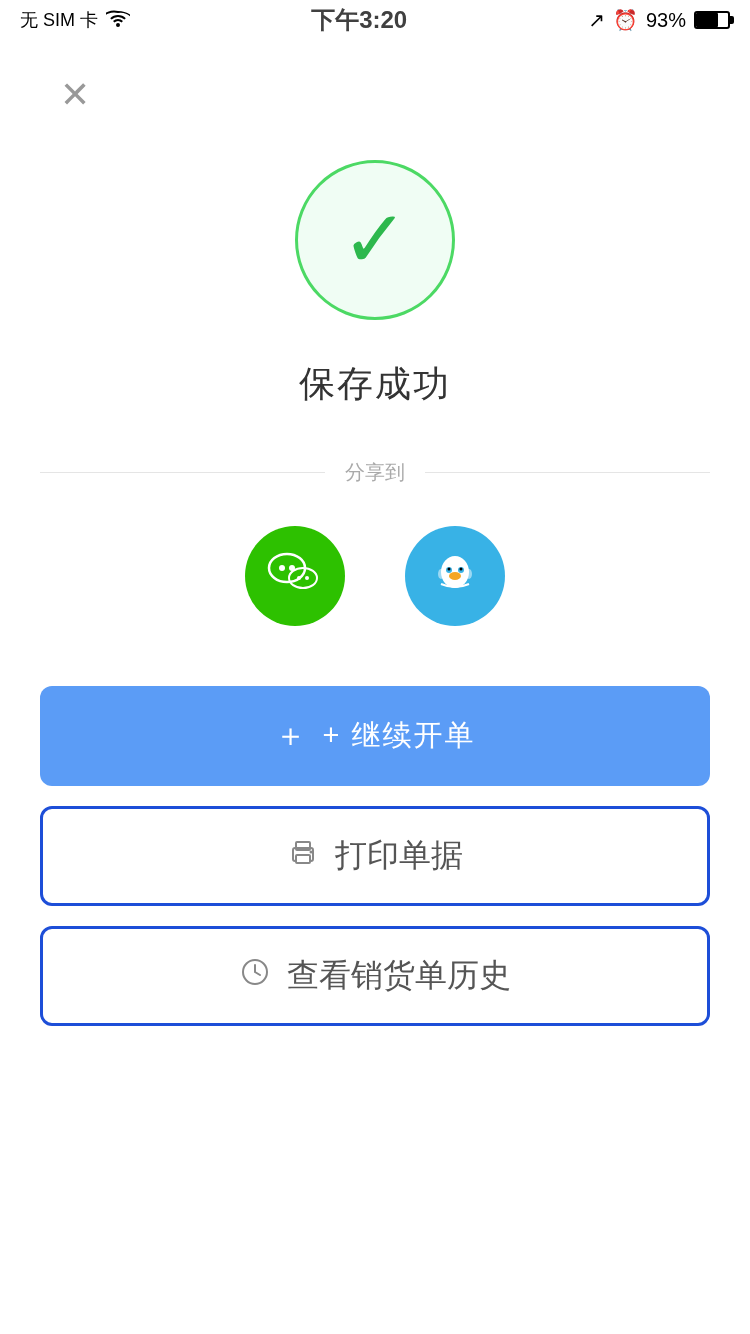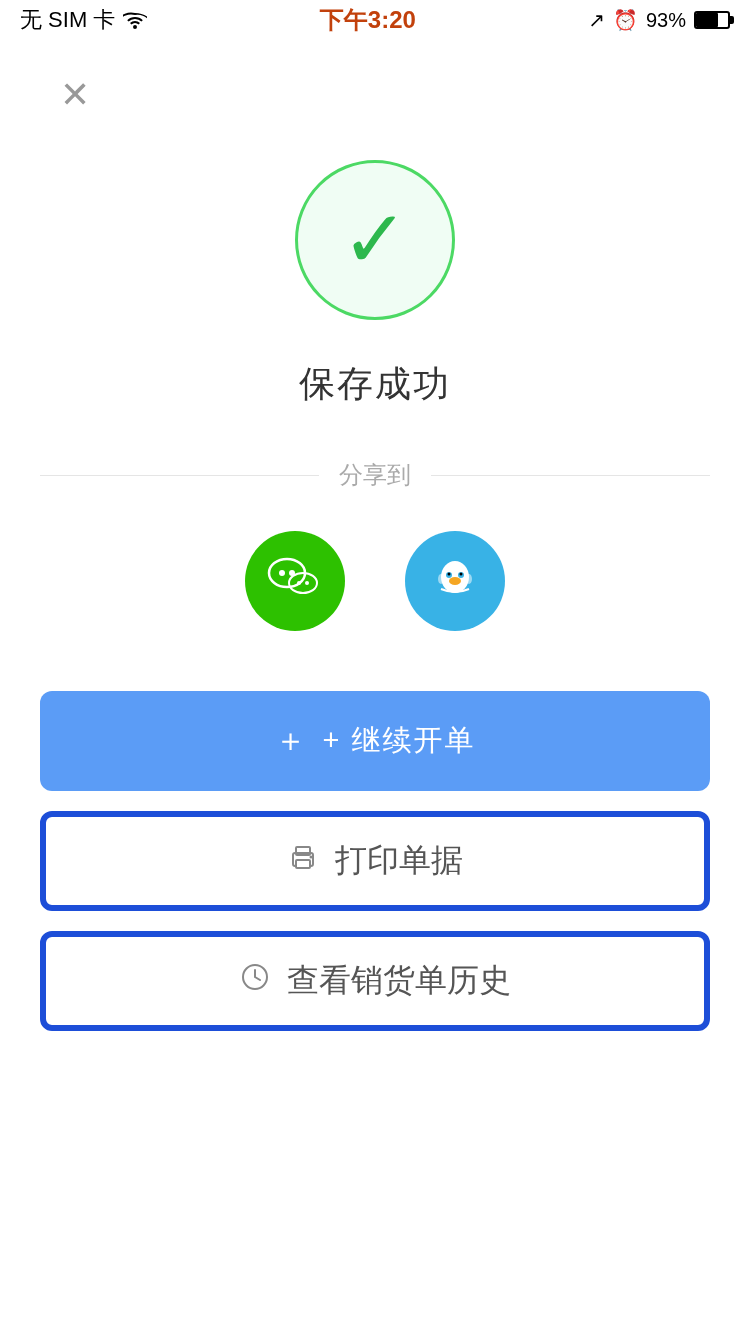--- a/index.html
+++ b/index.html
@@ -21,28 +21,28 @@
       display: flex;
       align-items: center;
       justify-content: space-between;
       padding: 0 20px;
       background: #fff;
     }
     .status-left {
       display: flex;
       align-items: flex-end;
       gap: 8px;
-      font-size: 22px;
+      font-size: 18px;
       color: #000;
       font-weight: 500;
     }
     .status-center {
       font-size: 24px;
       font-weight: 600;
-      color: #c2410c;
+      color: #404040;
       text-align: center;
     }
     .status-right {
       display: flex;
       align-items: center;
       gap: 8px;
       font-size: 20px;
       color: #000;
     }
     .battery-icon {
@@ -133,21 +133,21 @@
       display: flex;
       align-items: center;
       gap: 20px;
     }
     .divider-line {
       flex: 1;
       height: 1px;
       background: #e5e5e5;
     }
     .share-label {
-      font-size: 24px;
+      font-size: 20px;
       color: #aaa;
     }
 
     .share-icons {
       display: flex;
       justify-content: center;
       gap: 60px;
       margin-top: 40px;
     }
 
@@ -196,21 +196,21 @@
 
     .btn-primary {
       background: #5b9cf6;
       color: #fff;
       border: none;
     }
 
     .btn-secondary {
       background: #fff;
       color: #555;
-      border: 6px solid #1d4ed8;
+      border: 3px solid #1d4ed8;
     }
   </style>
 </head>
 <body>
 
 <div class="status-bar">
   <div class="status-left">
     <span>无 SIM 卡</span>
     <span>
       <svg width="24" height="18" viewBox="0 0 24 18">

